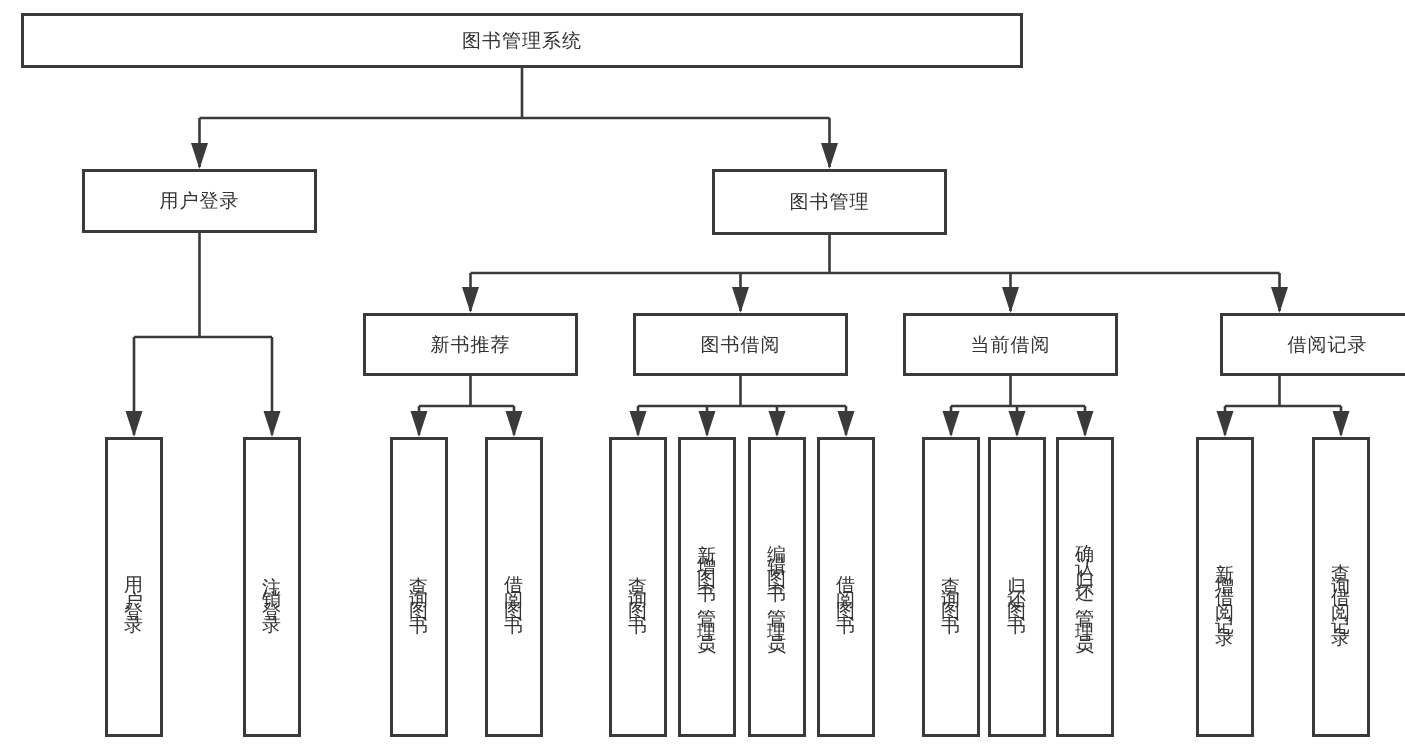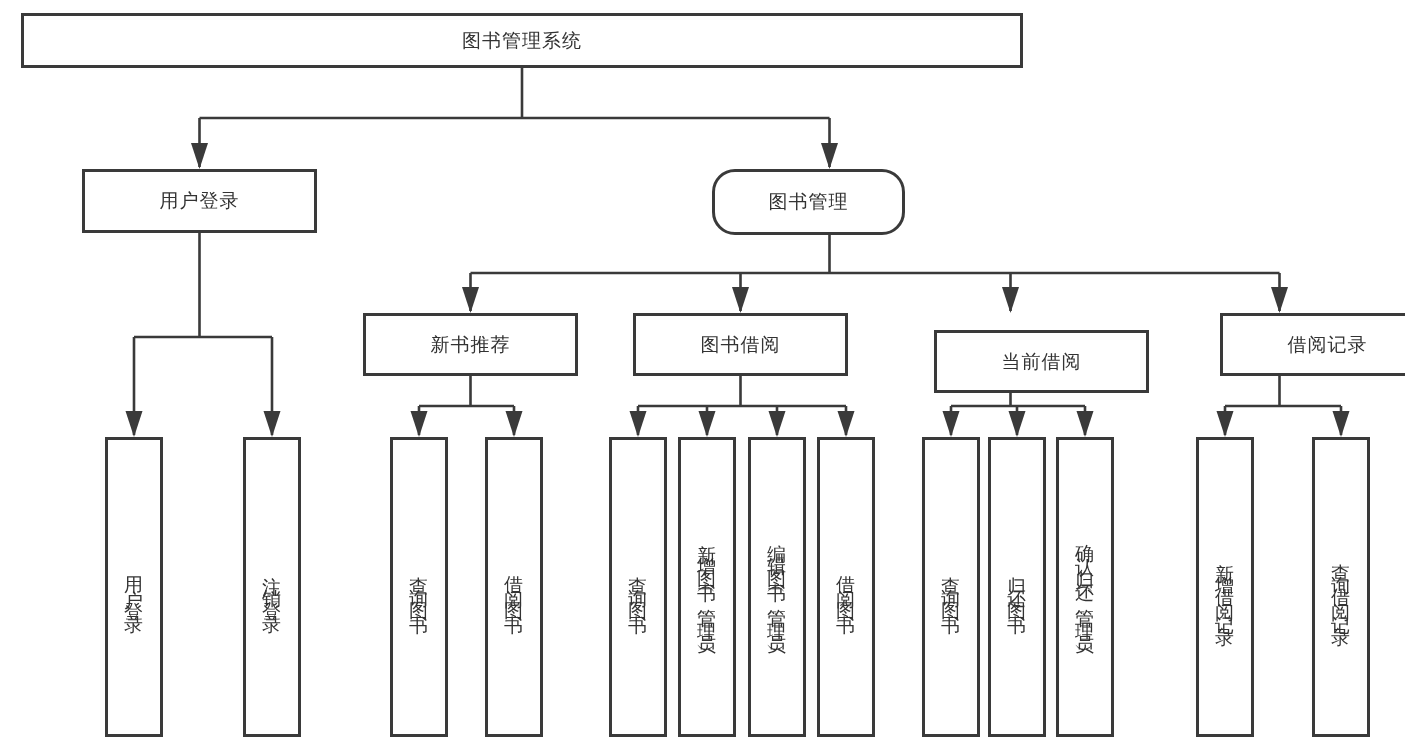--- a/index.html
+++ b/index.html
@@ -57,25 +57,25 @@
       <polygon points="1008.5,411 1025.5,411 1017,437"></polygon>
       <polygon points="1076.5,411 1093.5,411 1085,437"></polygon>
       <polygon points="1216.5,411 1233.5,411 1225,437"></polygon>
       <polygon points="1332.5,411 1349.5,411 1341,437"></polygon>
     </g>
   </svg>
 
   <div class="node" style="left:21px;top:13px;width:1002px;height:55px;">图书管理系统</div>
 
   <div class="node" style="left:82px;top:169px;width:235px;height:64px;">用户登录</div>
-  <div class="node" style="left:712px;top:169px;width:193px;height:66px;border-radius:23px;">图书管理</div>
+  <div class="node" style="left:712px;top:169px;width:235px;height:66px;">图书管理</div>
 
   <div class="node" style="left:633px;top:313px;width:215px;height:63px;">图书借阅</div>
   <div class="node" style="left:363px;top:313px;width:215px;height:63px;">新书推荐</div>
-  <div class="node" style="left:903px;top:330px;width:215px;height:63px;margin-left:31px;">当前借阅</div>
+  <div class="node" style="left:903px;top:313px;width:215px;height:63px;">当前借阅</div>
   <div class="node" style="left:1172px;top:313px;width:215px;height:63px;margin-left:48px;">借阅记录</div>
 
   <div class="node leaf" style="left:105px;top:437px;width:58px;height:300px;">用户登录</div>
   <div class="node leaf" style="left:243px;top:437px;width:58px;height:300px;">注销登录</div>
 
   <div class="node leaf" style="left:390px;top:437px;width:58px;height:300px;">查询图书</div>
   <div class="node leaf" style="left:485px;top:437px;width:58px;height:300px;">借阅图书</div>
 
   <div class="node leaf" style="left:609px;top:437px;width:58px;height:300px;">查询图书</div>
   <div class="node leaf" style="left:678px;top:437px;width:58px;height:300px;">新增图书（管理员）</div>

